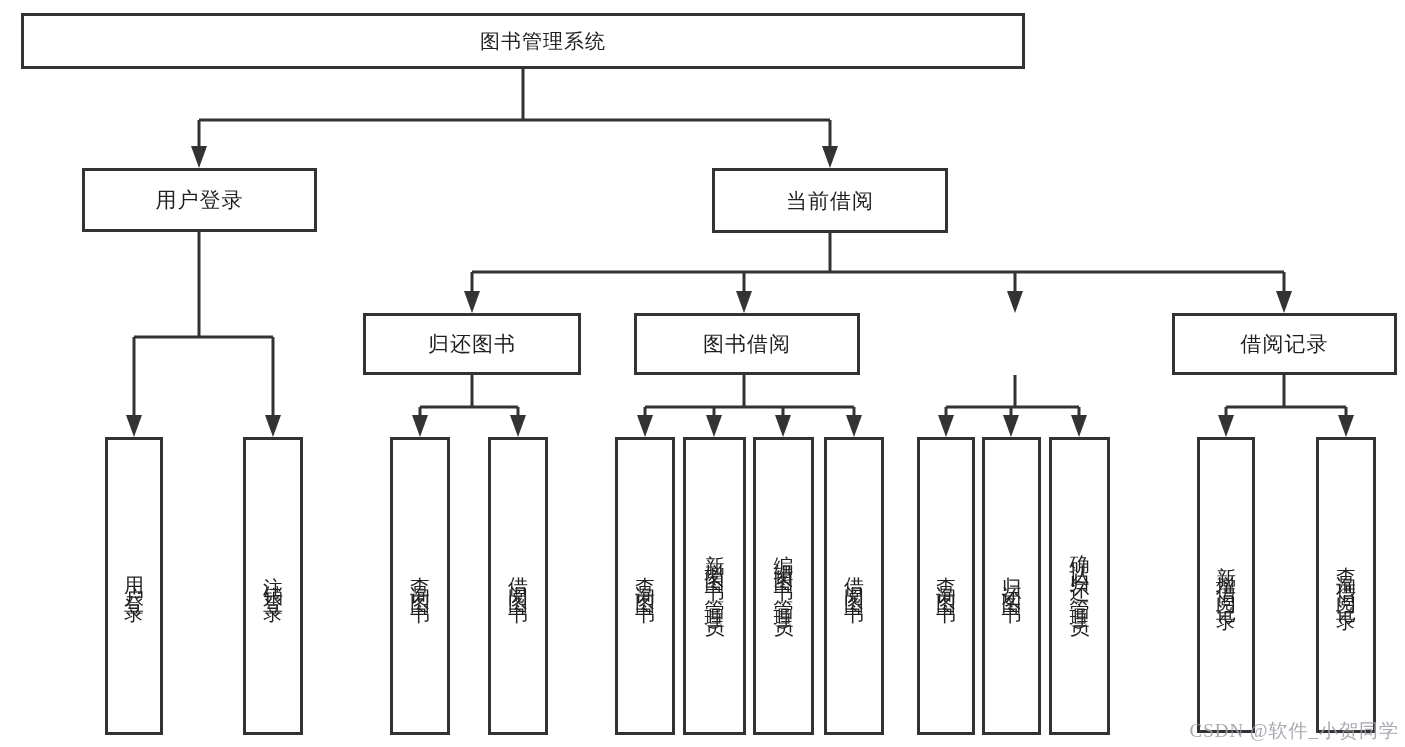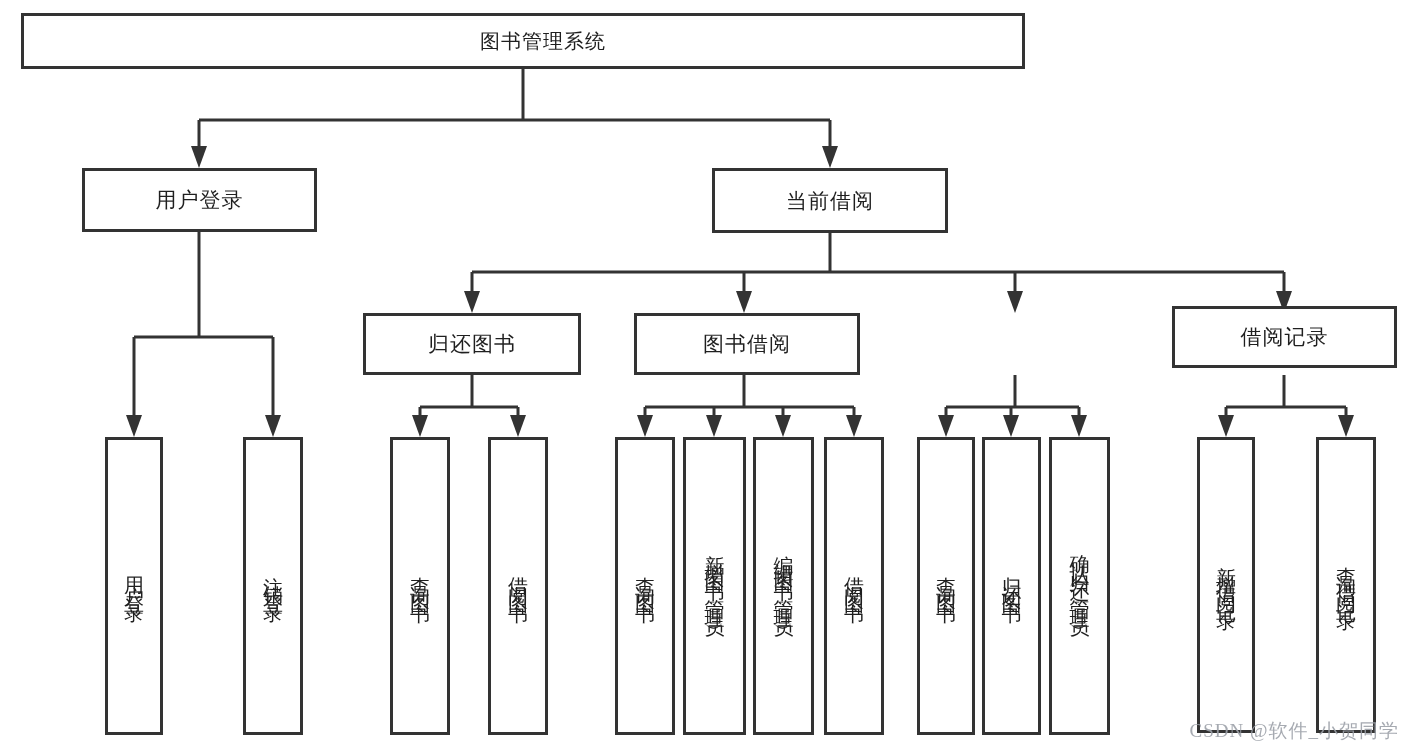--- a/index.html
+++ b/index.html
@@ -114,21 +114,21 @@
   <div class="hbox" style="left:712px;top:168px;width:236px;height:65px">
     <span>当前借阅</span>
   </div>
 
   <div class="hbox" style="left:363px;top:313px;width:218px;height:62px">
     <span>归还图书</span>
   </div>
   <div class="hbox" style="left:634px;top:313px;width:226px;height:62px">
     <span>图书借阅</span>
   </div>
-  <div class="hbox" style="left:1172px;top:306px;width:225px;height:62px">
+  <div class="hbox" style="left:1172px;top:313px;width:225px;height:62px">
     <span>借阅记录</span>
   </div>
 
   <div class="vbox" style="left:105px;top:437px;width:58px;height:298px">
     <span class="vtext">用户登录</span>
   </div>
   <div class="vbox" style="left:243px;top:437px;width:60px;height:298px">
     <span class="vtext">注销登录</span>
   </div>
 

